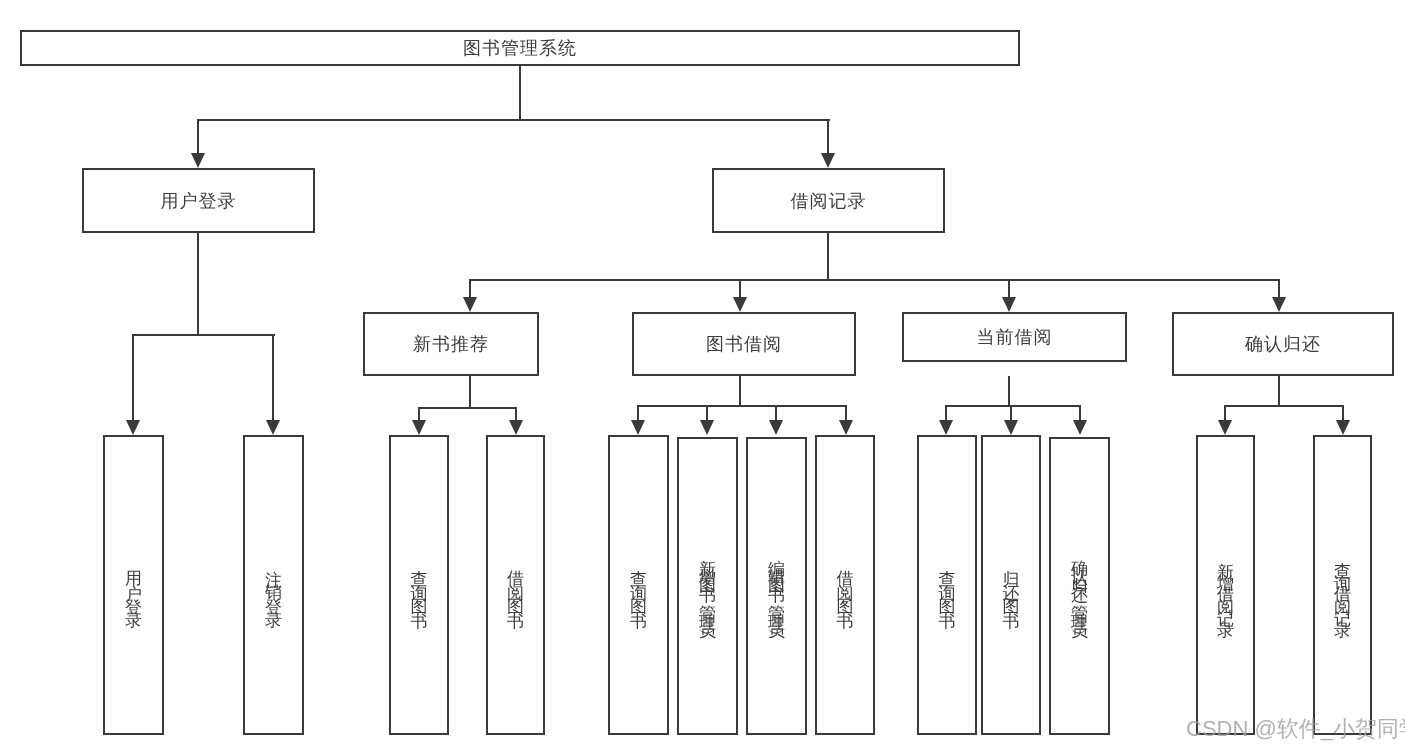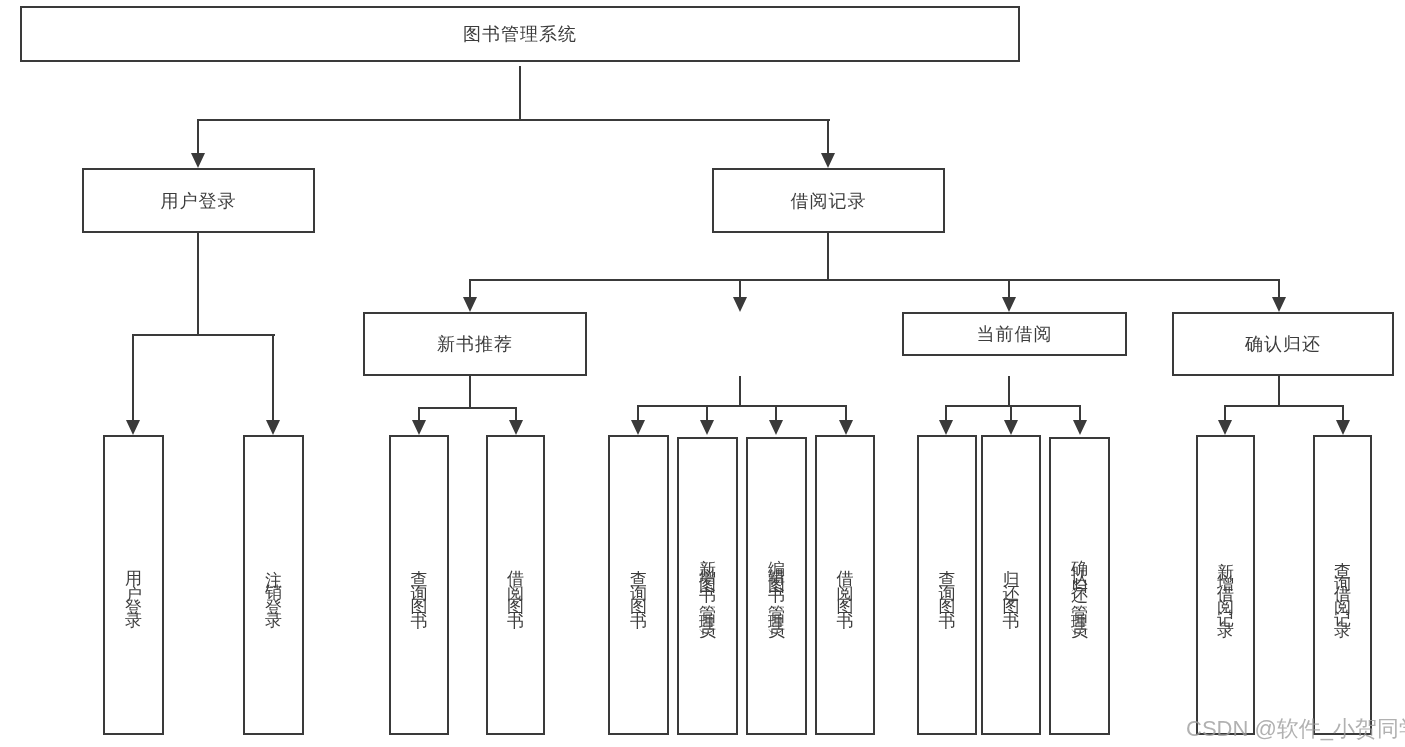--- a/index.html
+++ b/index.html
@@ -59,21 +59,21 @@
     opacity: 0.8;
     white-space: nowrap;
     z-index: 5;
   }
 </style>
 </head>
 <body>
 
 <div class="canvas" style="--line: #3a3a3a; --text: #3c3c3c; --wm: #9e9e9e; --bg: #ffffff;">
 
-  <div class="box" style="left:20px; top:6px; width:1000px; height:56px;">
+  <div class="box" style="left:20px; top:30px; width:1000px; height:36px;">
     <span class="hlabel">图书管理系统</span>
   </div>
 
   <div class="line" style="left:519px; top:66px; width:2px; height:55px;"></div>
   <div class="line" style="left:197px; top:119px; width:633px; height:2px;"></div>
   <div class="line" style="left:197px; top:119px; width:2px; height:36px;"></div>
   <div class="arrow" style="left:191px; top:153px;"></div>
   <div class="line" style="left:827px; top:119px; width:2px; height:36px;"></div>
   <div class="arrow" style="left:821px; top:153px;"></div>
 
@@ -95,24 +95,27 @@
   <div class="line" style="left:469px; top:279px; width:811px; height:2px;"></div>
   <div class="line" style="left:469px; top:279px; width:2px; height:20px;"></div>
   <div class="arrow" style="left:463px; top:297px;"></div>
   <div class="line" style="left:739px; top:279px; width:2px; height:20px;"></div>
   <div class="arrow" style="left:733px; top:297px;"></div>
   <div class="line" style="left:1008px; top:279px; width:2px; height:20px;"></div>
   <div class="arrow" style="left:1002px; top:297px;"></div>
   <div class="line" style="left:1278px; top:279px; width:2px; height:20px;"></div>
   <div class="arrow" style="left:1272px; top:297px;"></div>
 
-  <div class="box" style="left:363px; top:312px; width:224px; height:64px;">
+  <div class="box" style="left:363px; top:312px; width:176px; height:64px;">
     <span class="hlabel">新书推荐</span>
   </div>
-  <div class="box" style="left:902px; top:312px; width:225px; height:44px;">
+  <div class="box" style="left:632px; top:312px; width:224px; height:64px;">
+    <span class="hlabel">图书借阅</span>
+  </div>
+  <div class="box" style="left:902px; top:312px; width:225px; height:50px;">
     <span class="hlabel">当前借阅</span>
   </div>
   <div class="box" style="left:1172px; top:312px; width:222px; height:64px;">
     <span class="hlabel">确认归还</span>
   </div>
 
   <div class="line" style="left:469px; top:376px; width:2px; height:33px;"></div>
   <div class="line" style="left:418px; top:407px; width:99px; height:2px;"></div>
   <div class="line" style="left:418px; top:407px; width:2px; height:16px;"></div>
   <div class="arrow" style="left:412px; top:420px;"></div>

